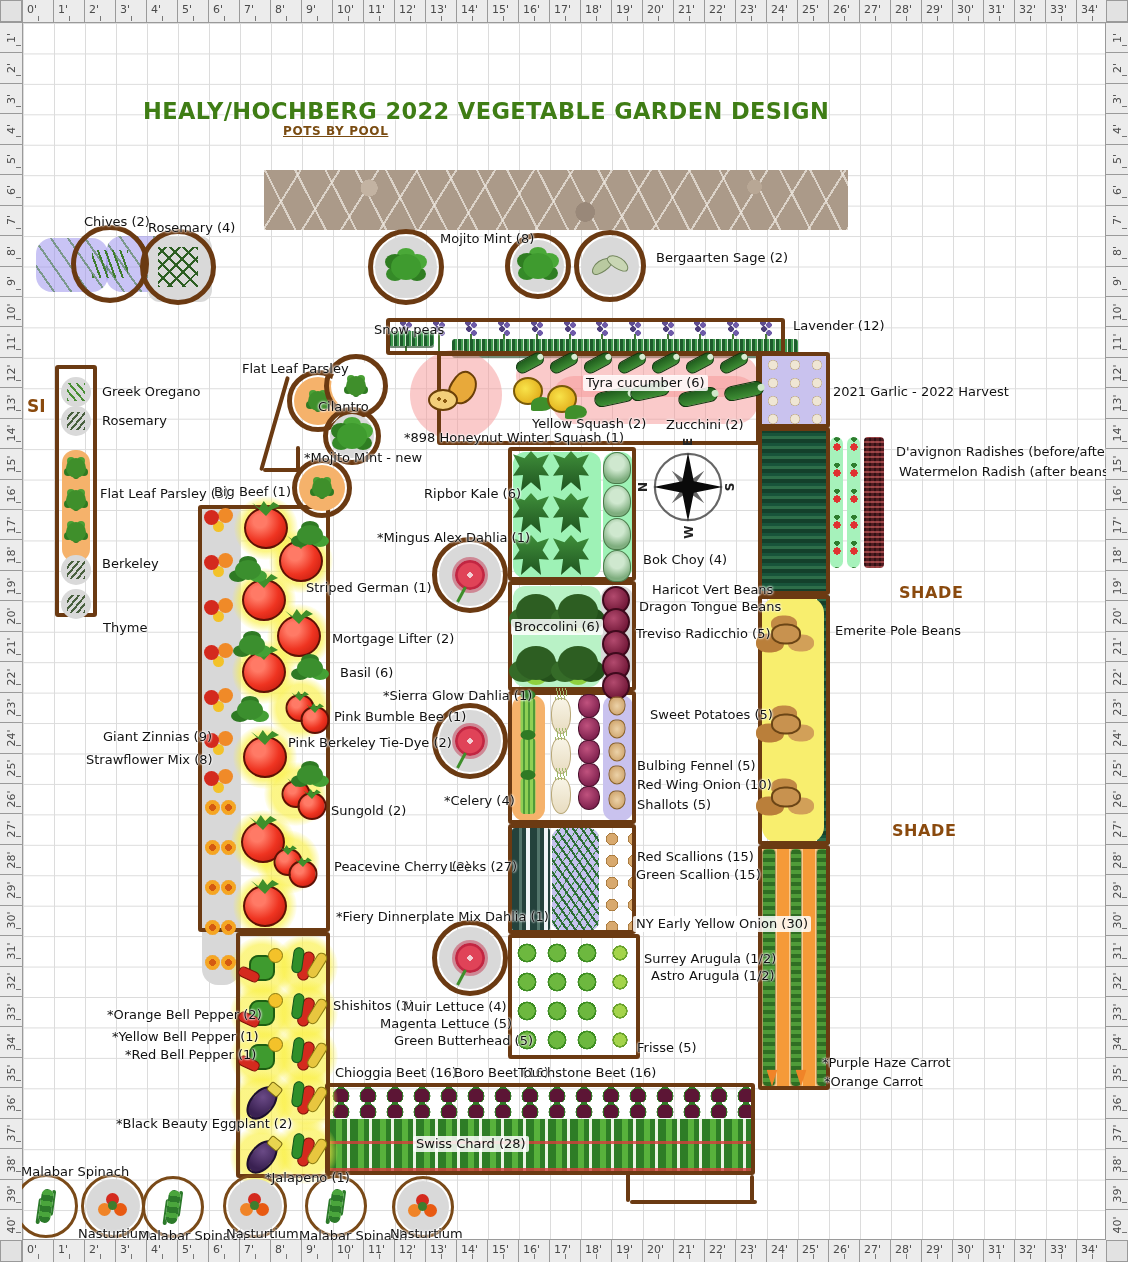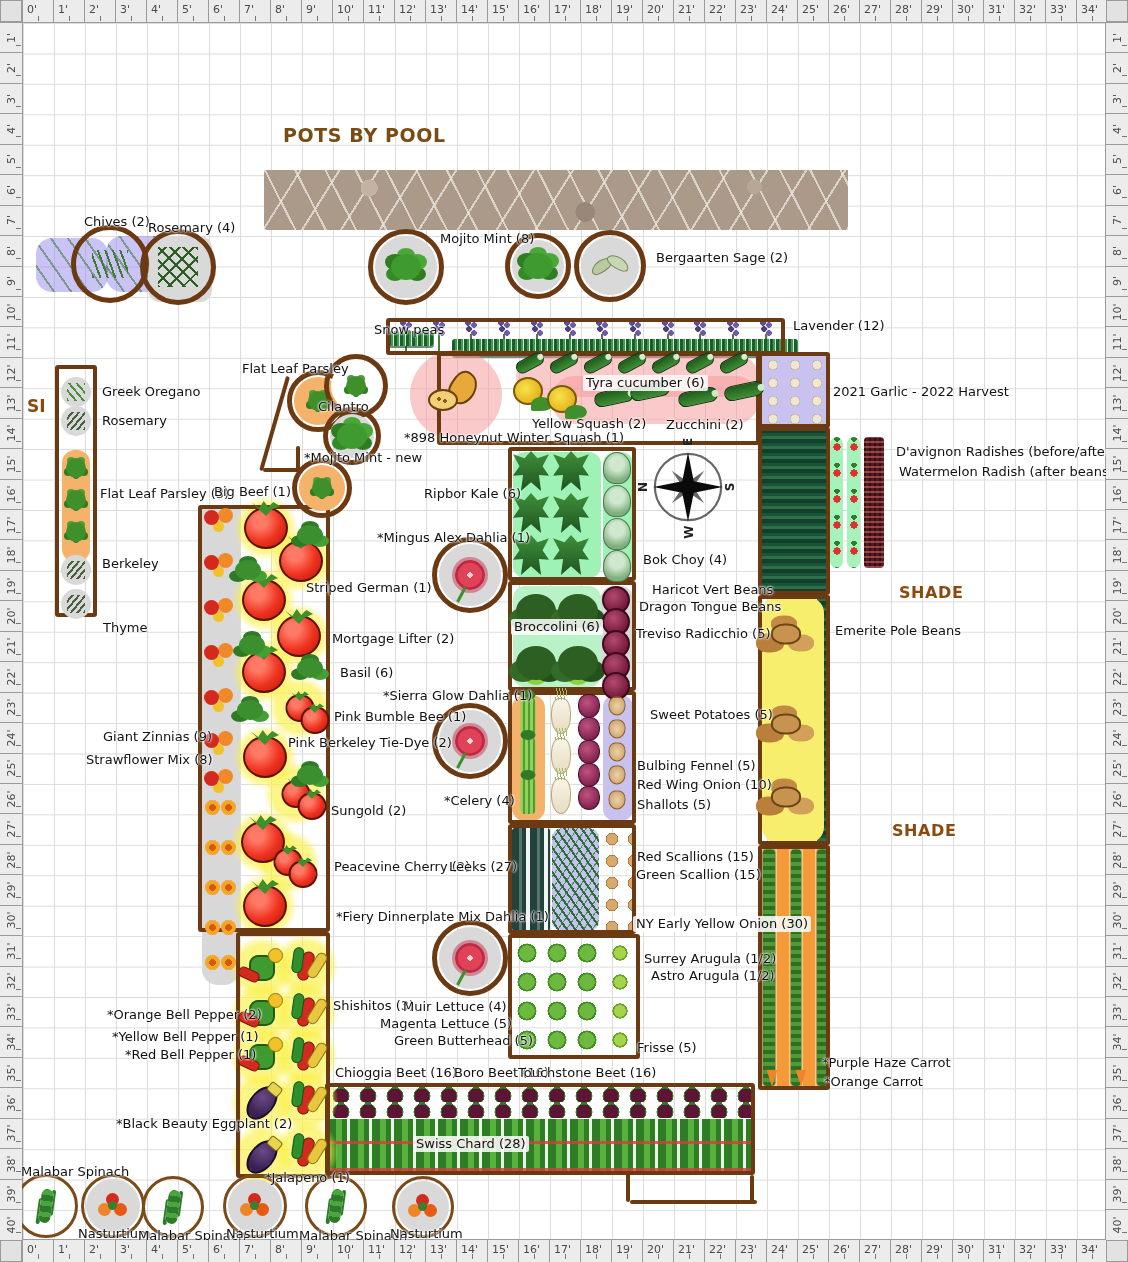--- a/index.html
+++ b/index.html
@@ -205,21 +205,21 @@
   .pot.thin{border-width:3px;border-color:#7a4a18;}
   .pot-in{position:absolute;inset:2px;border-radius:50%;}
   .icwrap{position:absolute;left:50%;top:50%;transform:translate(-50%,-50%);}
   
   .lbl{position:absolute;font-size:13px;line-height:1.25;color:#111;white-space:nowrap;z-index:6;
     text-shadow:0 0 2px #fff,0 0 2px #fff,0 0 3px #fff;}
   .chip{background:rgba(255,255,255,.85);padding:0 3px;border-radius:2px;text-shadow:none;}
   .shade{font-weight:bold;color:#8a4a0e;font-size:16px;letter-spacing:.6px;}
   .si{font-weight:bold;color:#8a4a0e;font-size:17px;}
   .title{font-weight:bold;color:#3f7d15;font-size:22.5px;letter-spacing:.4px;}
-  .subtitle{font-weight:bold;color:#7a4c12;font-size:19px;letter-spacing:.6px;}
+  .subtitle{font-weight:bold;color:#7a4c12;font-size:12px;letter-spacing:.6px;text-decoration:underline;}
   
   #compass{position:absolute;left:652px;top:451px;width:72px;height:72px;z-index:4;}
   .cletter{position:absolute;font-size:12px;font-weight:bold;color:#222;}
   .cl-e{left:32px;top:-16px;transform:rotate(-90deg);}
   .cl-s{left:74px;top:29px;transform:rotate(-90deg);}
   .cl-w{left:30px;top:74px;transform:rotate(-90deg);}
   .cl-n{left:-14px;top:29px;transform:rotate(-90deg);}
 </style>
 </head>
 <body>
@@ -1060,20 +1060,21 @@
       <div class="icwrap">
         <div class="glyph malabar-ic"></div>
       </div>
     </div>
     <div class="pot thin" style="left: 392px; top: 1176px; width: 56px; height: 56px;">
       <div class="pot-in" style="background: rgb(217, 217, 217);"></div>
       <div class="icwrap">
         <div class="glyph nasturtium-ic"></div>
       </div>
     </div>
+    <div class="lbl title" style="left: 143px; top: 97px;">HEALY/HOCHBERG 2022 VEGETABLE GARDEN DESIGN</div>
     <div class="lbl subtitle" style="left: 283px; top: 124px;">POTS BY POOL</div>
     <div class="lbl si" style="left: 27px; top: 396px;">SI</div>
     <div class="lbl shade" style="left: 899px; top: 583px;">SHADE</div>
     <div class="lbl shade" style="left: 892px; top: 821px;">SHADE</div>
     <div class="lbl " style="left: 84px; top: 214px;">Chives (2)</div>
     <div class="lbl " style="left: 148px; top: 220px;">Rosemary (4)</div>
     <div class="lbl " style="left: 440px; top: 231px;">Mojito Mint (8)</div>
     <div class="lbl " style="left: 656px; top: 250px;">Bergaarten Sage (2)</div>
     <div class="lbl " style="left: 374px; top: 322px;">Snow peas</div>
     <div class="lbl " style="left: 793px; top: 318px;">Lavender (12)</div>

